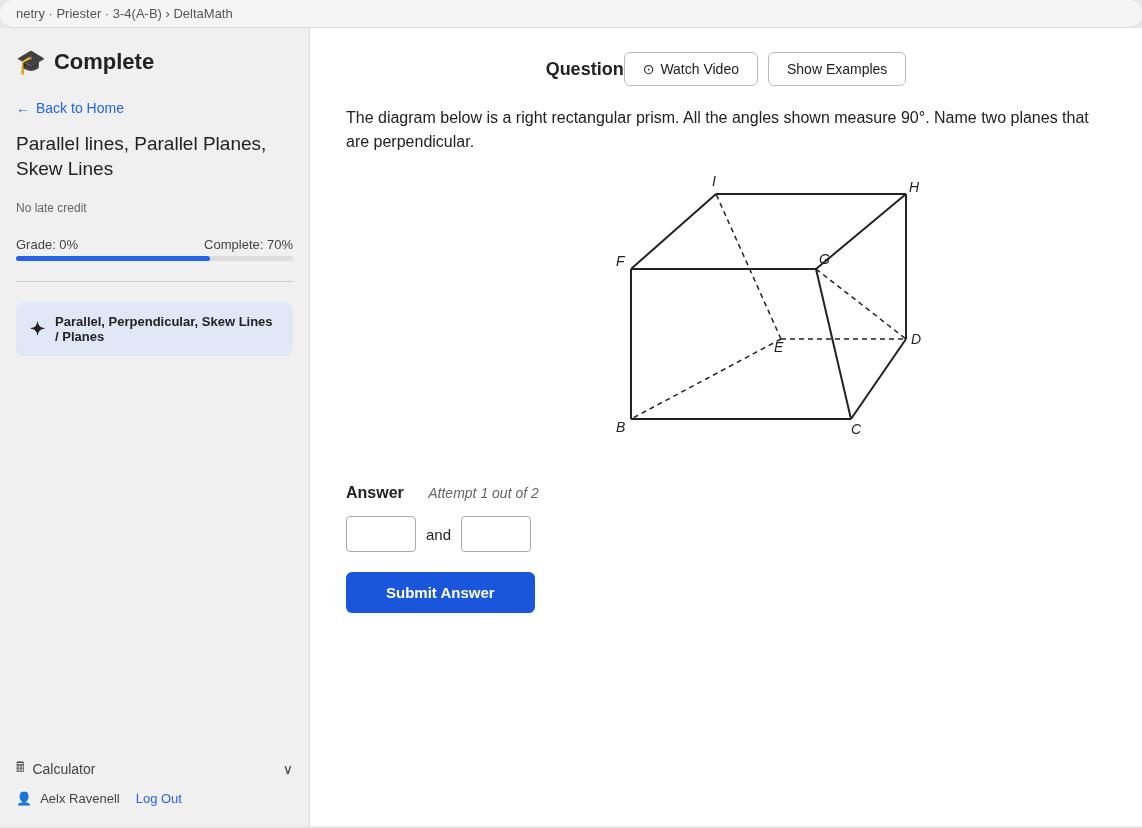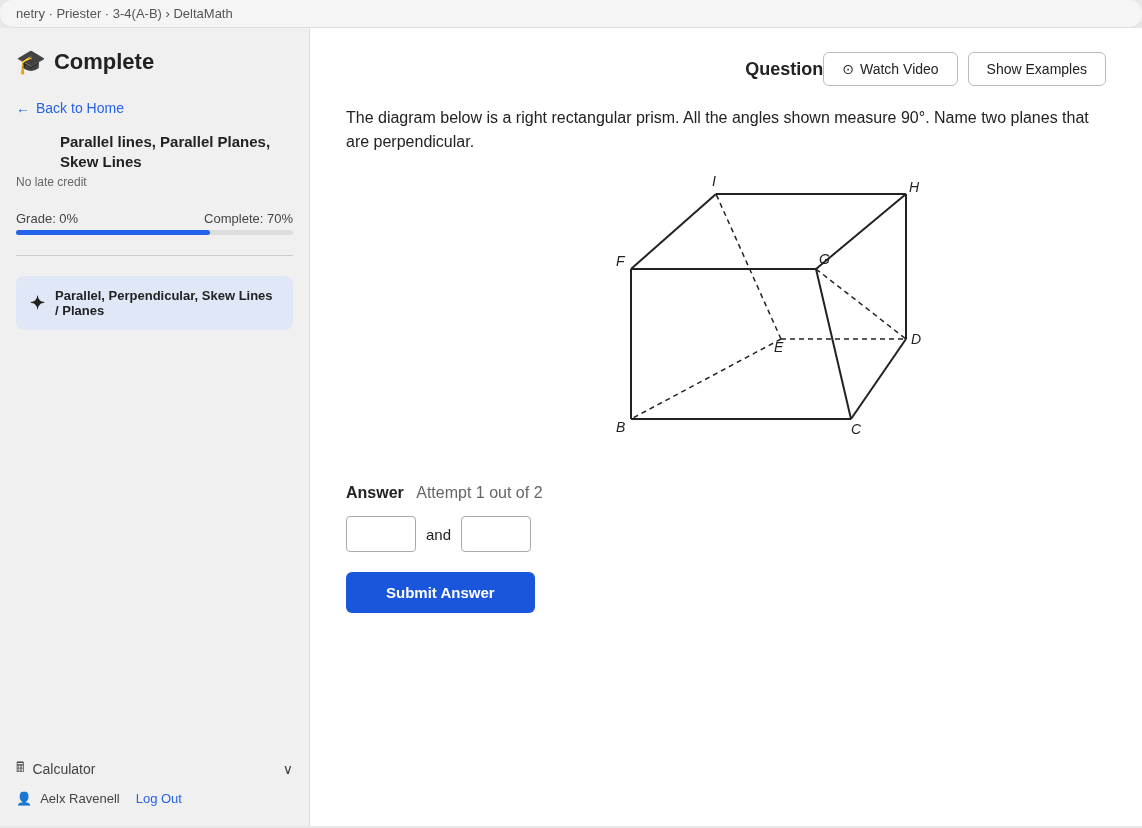--- a/index.html
+++ b/index.html
@@ -53,31 +53,30 @@
     .back-home {
       display: flex;
       align-items: center;
       gap: 6px;
       font-size: 14px;
       color: #2563eb;
       cursor: pointer;
     }
 
     .section-title {
-      font-size: 15px;
-      font-weight: 700;
+      font-size: 19px;
+      font-weight: 400;
       color: #222;
       line-height: 1.3;
-      margin-left: 44px;
     }
 
     .no-credit {
       font-size: 12px;
       color: #666;
-      margin-top: 4px;
+      margin-top: 20px;
     }
 
     .grade-row {
       display: flex;
       justify-content: space-between;
       font-size: 13px;
       color: #444;
       margin-top: 22px;
     }
 
@@ -151,21 +150,21 @@
     .main-content {
       flex: 1;
       background: #fff;
       padding: 24px 36px;
       overflow-y: auto;
     }
 
     .question-header {
       display: flex;
       align-items: center;
-      justify-content: flex-end;
+      justify-content: center;
       margin-bottom: 20px;
     }
 
     .question-label {
       font-size: 18px;
       font-weight: 700;
       color: #222;
     }
 
     .header-buttons {
@@ -215,23 +214,24 @@
     }
 
     .answer-label {
       font-size: 16px;
       font-weight: 700;
       color: #222;
       display: inline;
     }
 
     .attempt-text {
-      font-size: 16px;
+      font-size: 14px;
       color: #666;
-      margin-left: 8px;
+      margin-left: 20px;
+      font-style: italic;
     }
 
     .answer-inputs {
       display: flex;
       align-items: center;
       gap: 10px;
       margin-top: 14px;
       margin-bottom: 20px;
     }
 

